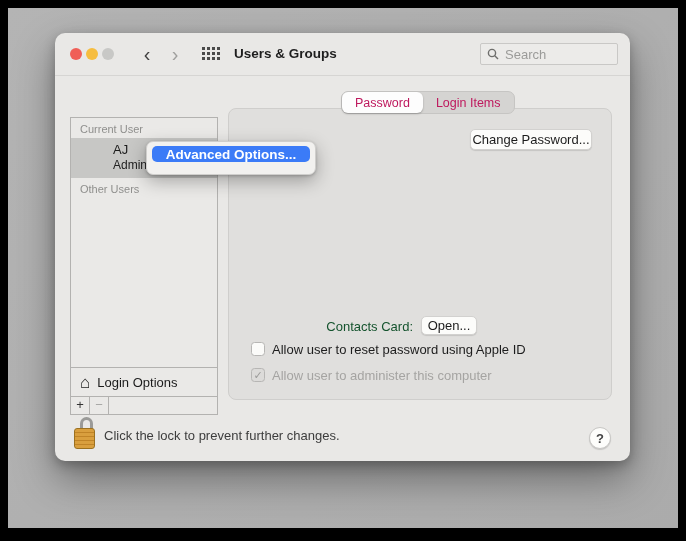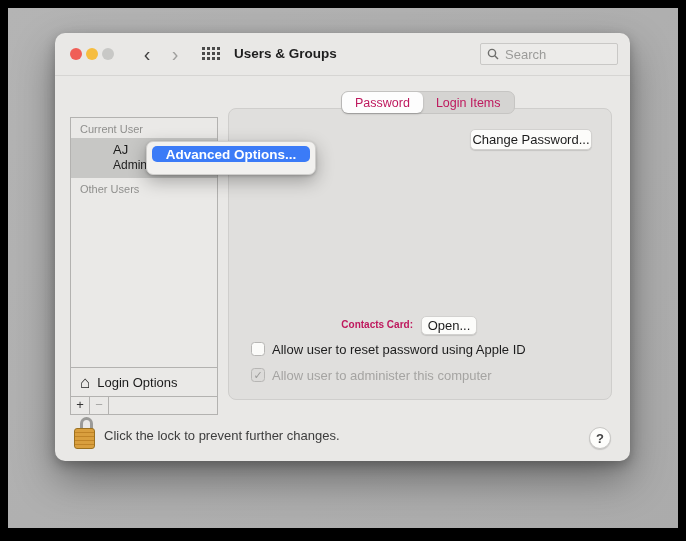--- a/index.html
+++ b/index.html
@@ -70,21 +70,21 @@
     background:#e0dfdd;border:1px solid #cfcecc;border-radius:8px;box-sizing:border-box;}
   .tabs{position:absolute;left:286px;top:58px;height:21px;display:flex;
     background:#d5d4d2;border:1px solid #c6c5c3;border-radius:7px;z-index:5;align-items:stretch;}
   .tab{font-size:12.5px;color:#be185d;padding:2px 13px;display:flex;align-items:center;border-radius:6px;}
   .tab.selected{background:#fdfdfd;box-shadow:0 1px 2px rgba(0,0,0,.25);}
   .push-btn{position:absolute;background:#fcfcfa;border:1px solid #d2d1cf;border-radius:5px;
     box-shadow:0 1px 1px rgba(0,0,0,.12);font-size:13px;color:#1c1c1c;
     display:flex;align-items:center;justify-content:center;box-sizing:border-box;}
   .btn-change{left:415px;top:96px;width:122px;height:21px;}
   .contacts-label{position:absolute;left:0;top:286px;width:358px;text-align:right;
-    font-size:10px;color:#be185d;font-weight:bold;}
+    font-size:13px;color:#14532d;}
   .btn-open{left:366px;top:283px;width:56px;height:19px;}
   .check-row{position:absolute;left:196px;display:flex;}
   .check-row.row1{top:309px;}
   .check-row.row2{top:335px;}
   .checkbox{width:14px;height:14px;border-radius:3.5px;box-sizing:border-box;
     border:1px solid #b7b6b4;background:#fbfbf9;margin-right:7px;
     font-size:11px;line-height:12px;text-align:center;color:#9a9a98;}
   .checkbox.checked-disabled{background:#dcdbd9;}
   .check-label{font-size:13px;color:#1d1d1d;}
   .check-label.disabled{color:#a5a4a2;}

